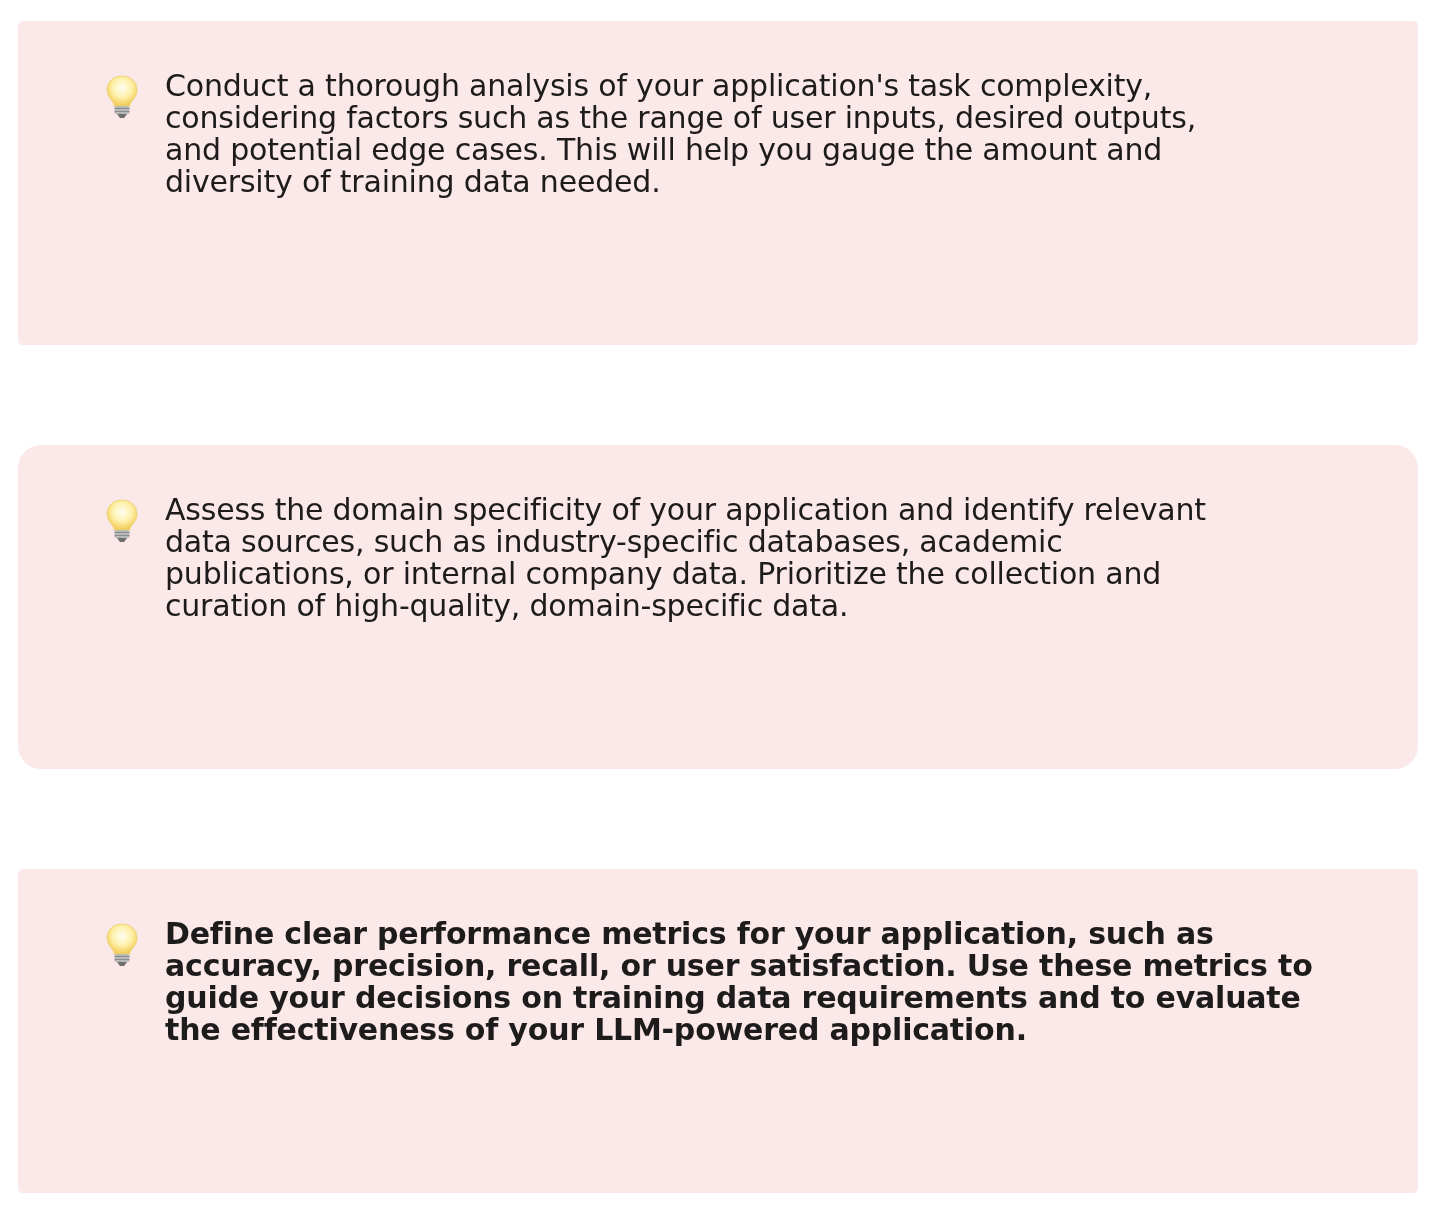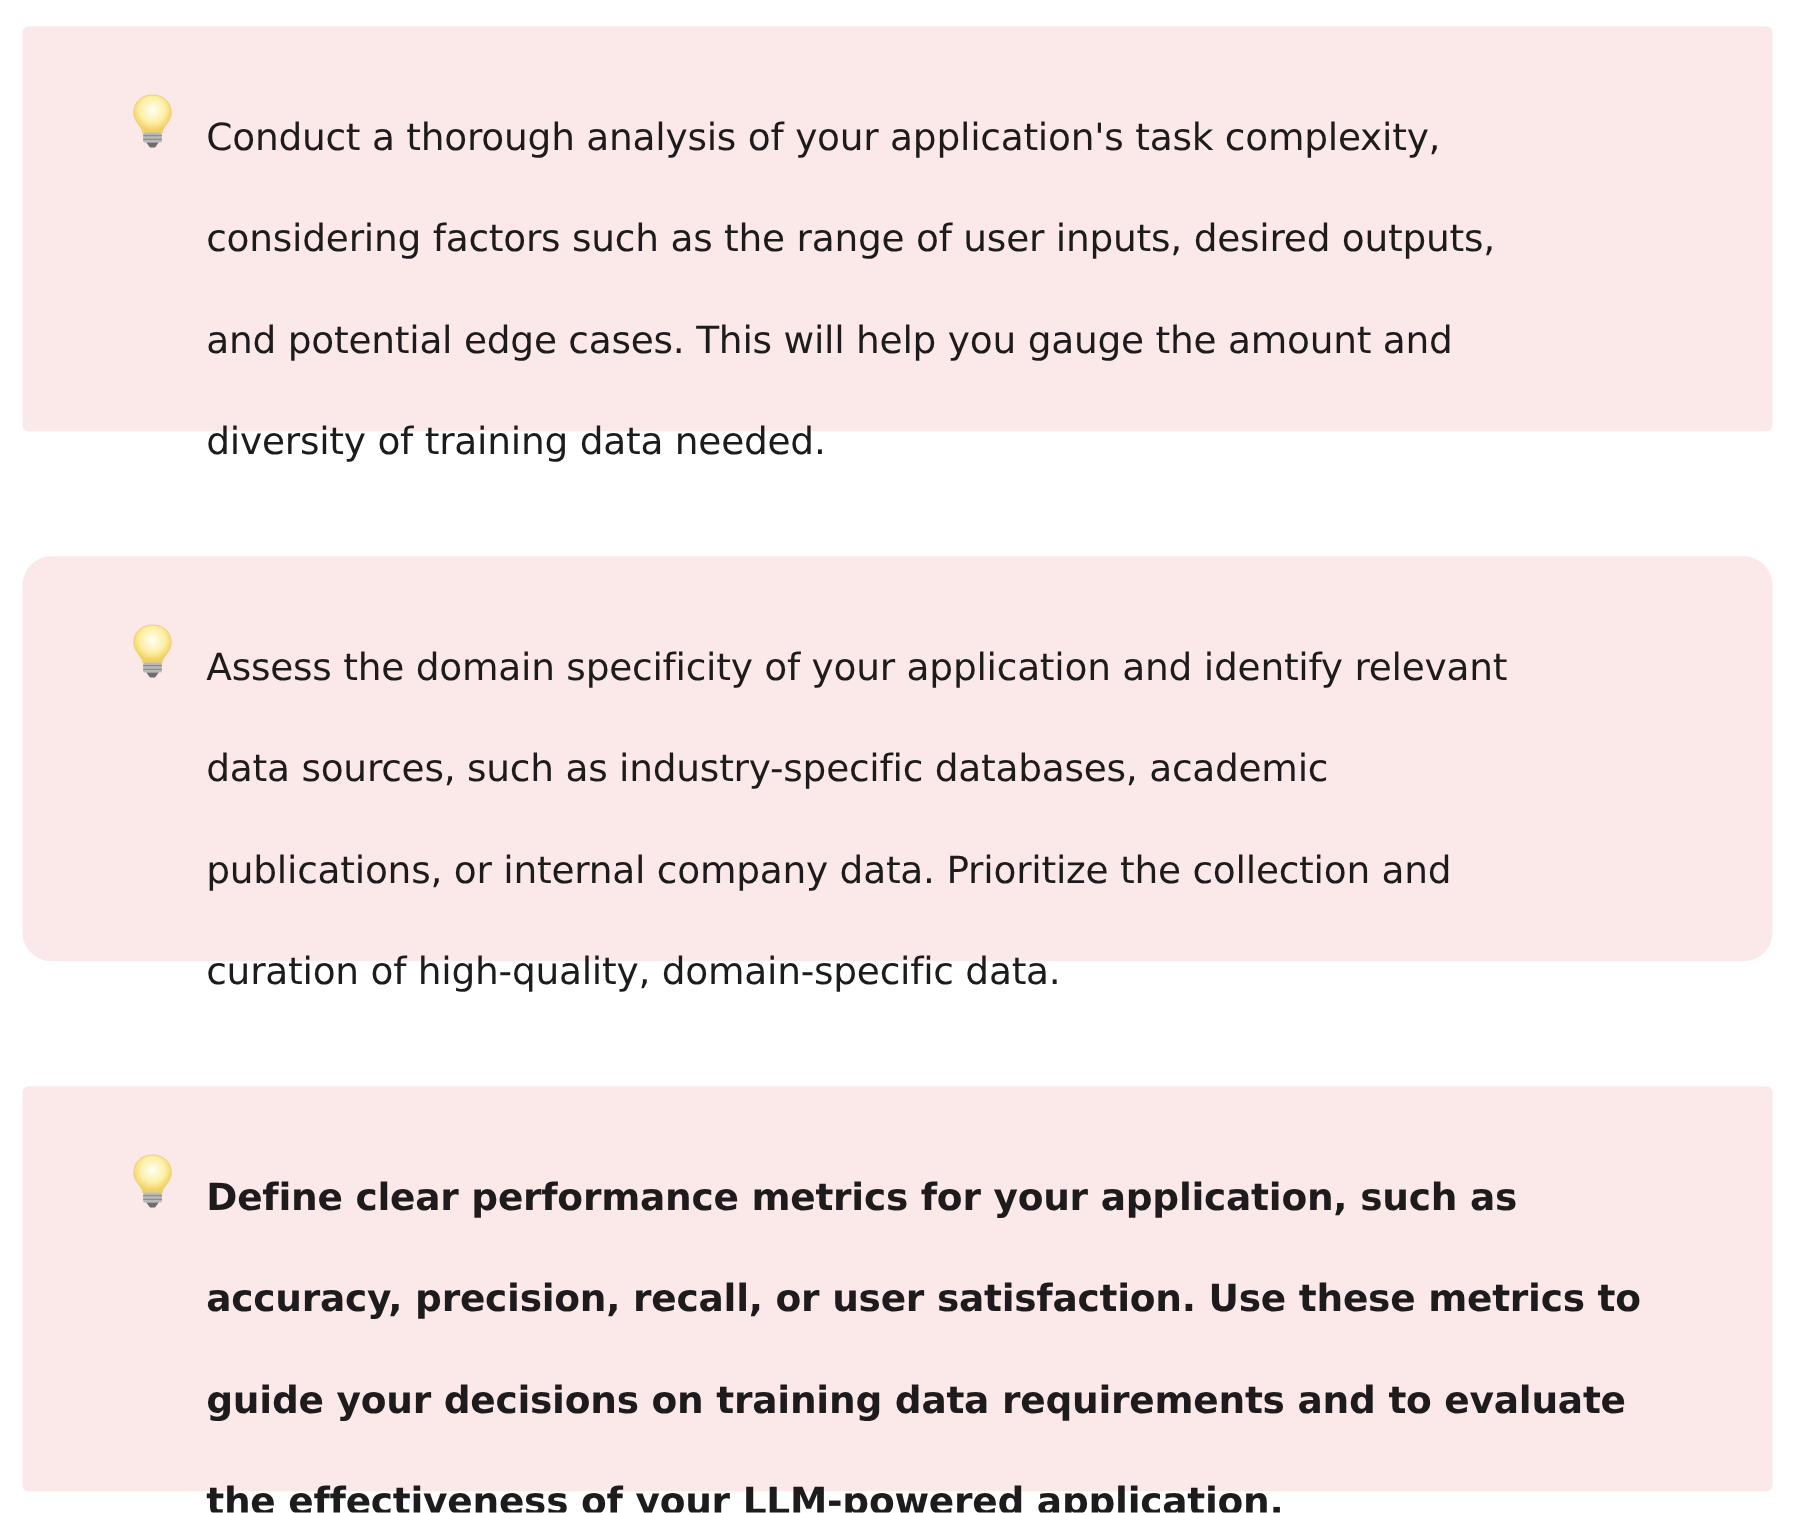--- a/index.html
+++ b/index.html
@@ -30,21 +30,21 @@
       top: 52px;
       width: 40px;
       height: 48px;
     }
     .callout .text {
       position: absolute;
       left: 147px;
       top: 49px;
       width: 1200px;
       font-size: 30px;
-      line-height: 81px;
+      line-height: 32px;
       letter-spacing: -0.2px;
       word-spacing: 0px;
       color: #1d1b1b;
       white-space: pre-line;
     }
   </style>
 </head>
 <body>
 
 <div class="callout" style="top:21px;">

